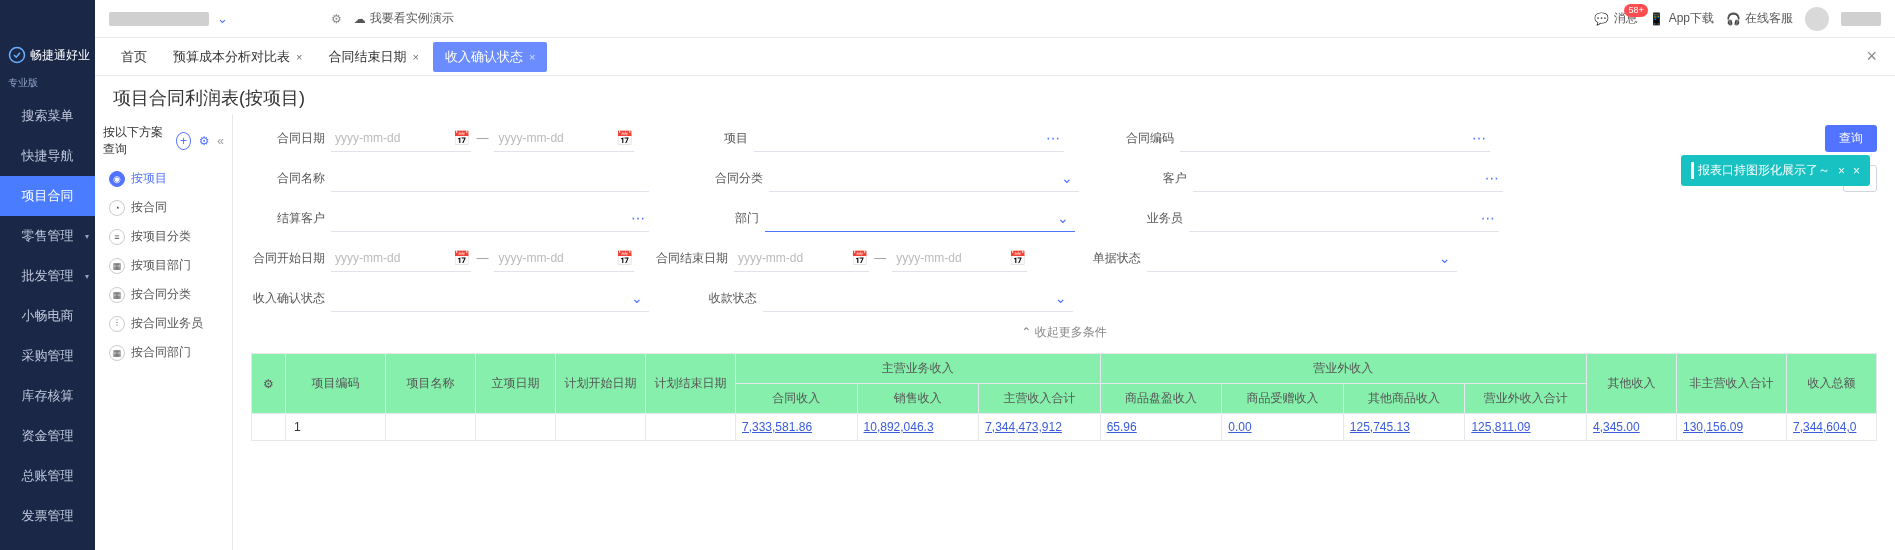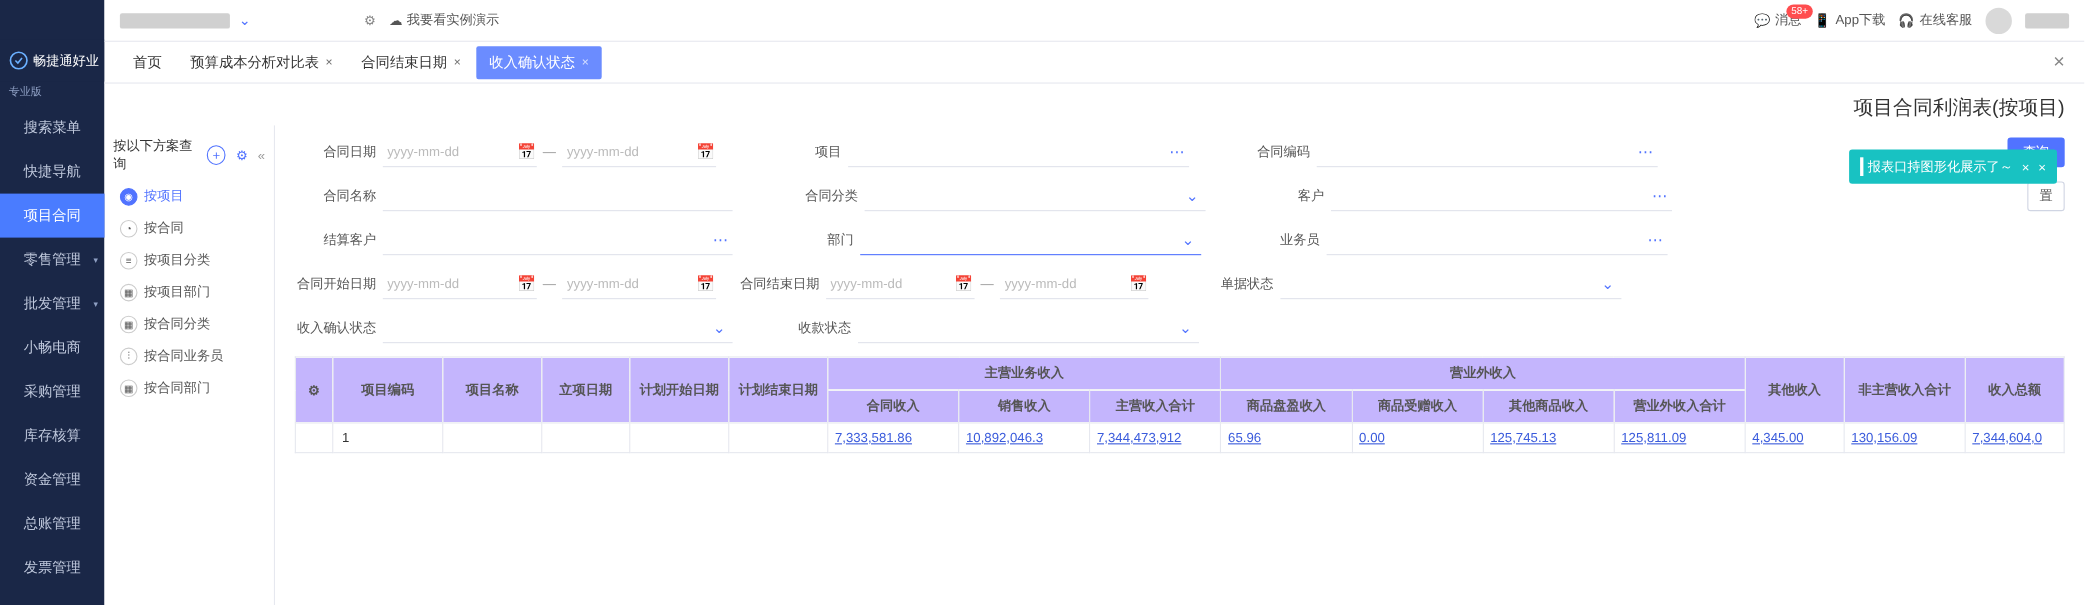--- a/index.html
+++ b/index.html
@@ -20,31 +20,31 @@
 .demo-link { display: flex; align-items: center; gap: 4px; color: #555; font-size: 12px; cursor: pointer; }
 .spacer { flex: 1; }
 .tb-item { display: flex; align-items: center; gap: 4px; font-size: 12px; color: #555; cursor: pointer; position: relative; }
 .badge { position: absolute; top: -6px; right: -10px; background: #ff4d4f; color: #fff; font-size: 9px; padding: 0 4px; border-radius: 8px; line-height: 13px; }
 .avatar { width: 24px; height: 24px; border-radius: 50%; background: #d9d9d9; }
 .tabbar { height: 38px; display: flex; align-items: center; padding: 0 14px; border-bottom: 1px solid #e6e8ef; gap: 2px; }
 .tab { padding: 0 12px; height: 30px; display: flex; align-items: center; gap: 6px; font-size: 13px; cursor: pointer; color: #333; }
 .tab.active { background: #6b8cff; color: #fff; border-radius: 2px; }
 .tab .close { font-size: 11px; color: inherit; opacity: .7; }
 .tabbar-close { margin-left: auto; font-size: 18px; color: #888; cursor: pointer; padding: 0 4px; }
-.page-head { display: flex; align-items: flex-end; padding: 10px 18px 4px; flex-direction: column; }
+.page-head { display: flex; align-items: center; padding: 10px 18px 4px; }
 .page-title { font-size: 18px; color: #333; }
 .head-tools { margin-left: auto; display: flex; align-items: center; gap: 14px; position: relative; }
 .seg { display: flex; border-radius: 3px; overflow: hidden; font-size: 12px; }
 .seg span { padding: 3px 8px; background: #edf0ff; color: #5173ff; cursor: pointer; }
 .seg span.on { background: #5173ff; color: #fff; }
 .toolbtn { display: flex; align-items: center; gap: 3px; color: #5173ff; cursor: pointer; }
 .dot-hint { display: flex; gap: 6px; margin-right: -6px; }
 .hint-dot { width: 8px; height: 8px; border-radius: 50%; background: #18c2c2; border: 2px solid #b2ecec; }
 .content { display: flex; flex: 1; min-height: 0; }
-.scheme-panel { width: 155px; border-right: 1px solid #e6e8ef; padding: 10px 8px; }
+.scheme-panel { width: 138px; border-right: 1px solid #e6e8ef; padding: 10px 8px; }
 .scheme-head { display: flex; align-items: center; gap: 6px; font-size: 12px; color: #333; margin-bottom: 8px; }
 .plus-btn { width: 18px; height: 18px; border: 1px solid #5173ff; color: #5173ff; border-radius: 50%; display: flex; align-items: center; justify-content: center; cursor: pointer; font-size: 12px; }
 .gear-btn { width: 18px; height: 18px; color: #5173ff; display: flex; align-items: center; justify-content: center; cursor: pointer; }
 .collapse-btn { color: #999; cursor: pointer; }
 .scheme-list { display: flex; flex-direction: column; gap: 4px; }
 .scheme-item { display: flex; align-items: center; gap: 6px; padding: 4px 6px; border-radius: 3px; cursor: pointer; color: #555; }
 .scheme-item.active { color: #5173ff; }
 .scheme-ico { width: 16px; height: 16px; border-radius: 50%; display: inline-flex; align-items: center; justify-content: center; font-size: 9px; border: 1px solid #ccc; }
 .scheme-item.active .scheme-ico { background: #5173ff; border-color: #5173ff; color: #fff; }
 .filter-area { flex: 1; display: flex; flex-direction: column; min-width: 0; }
@@ -53,26 +53,26 @@
 .f-field { display: flex; align-items: center; }
 .f-label { width: 80px; text-align: right; color: #555; padding-right: 6px; }
 .f-input { height: 28px; border: none; border-bottom: 1px solid #e0e3ec; padding: 0 4px; color: #333; font-size: 12px; outline: none; background: transparent; }
 .f-input::placeholder { color: #bbb; }
 .cal-ico, .ref-ico, .dd-ico { color: #5173ff; font-size: 14px; cursor: pointer; margin-left: -18px; }
 .dash { width: 24px; text-align: center; color: #999; }
 .hl { border-bottom-color: #5173ff !important; }
 .querybtn { margin-left: auto; background: #5173ff; color: #fff; border: none; padding: 5px 14px; border-radius: 3px; cursor: pointer; font-size: 12px; }
 .resetbtn { background: #fff; border: 1px solid #d0d5e3; color: #555; padding: 4px 10px; border-radius: 3px; cursor: pointer; font-size: 12px; margin-left: 6px; }
 .collapse-more { text-align: center; padding: 6px; color: #888; font-size: 12px; cursor: pointer; }
-.tip-pop { position: absolute; top: 136px; right: 25px; background: #18c2c2; color: #fff; padding: 7px 10px; border-radius: 3px; display: flex; align-items: center; gap: 8px; font-size: 12px; z-index: 20; }
+.tip-pop { position: absolute; top: 155px; right: 25px; background: #18c2c2; color: #fff; padding: 7px 10px; border-radius: 3px; display: flex; align-items: center; gap: 8px; font-size: 12px; z-index: 20; }
 .tip-pop .x { cursor: pointer; }
 .table-wrap { padding: 6px 18px 0; }
 table { border-collapse: collapse; width: 100%; table-layout: fixed; }
 th, td { border: 1px solid #e6e8ef; padding: 6px 6px; font-size: 12px; text-align: center; white-space: nowrap; overflow: hidden; }
-th { background: #c4b5fd; font-weight: bold; color: #555; }
+th { background: #86efac; font-weight: normal; color: #555; }
 .gear-cell { width: 34px; }
 .num { text-align: left; color: #3a5bdc; text-decoration: underline; cursor: pointer; }
 .idx { text-align: left; padding-left: 8px; }
 </style>
 </head>
 <body>
 
 <div class="app">
   <div class="sidebar">
     <div class="logo-row">
@@ -277,20 +277,24 @@
                 <span class="f-label">收入确认状态</span>
               <input class="f-input" style="width: 318px;">
                 <span class="dd-ico">⌄</span>
             </div>
             <div class="f-field" style="margin-left:40px;">
                 <span class="f-label">收款状态</span>
               <input class="f-input" style="width: 310px;">
                 <span class="dd-ico">⌄</span>
             </div>
           </div>
+        </div>
+        <div class="collapse-more">
+          <span>⌃</span>
+          <span>收起更多条件</span>
         </div>
 
         <div class="table-wrap">
           <table>
             <thead>
               <tr>
                 <th rowspan="2" class="gear-cell">⚙</th>
                 <th rowspan="2" style="width:100px">项目编码</th>
                 <th rowspan="2" style="width:90px">项目名称</th>
                 <th rowspan="2" style="width:80px">立项日期</th>

